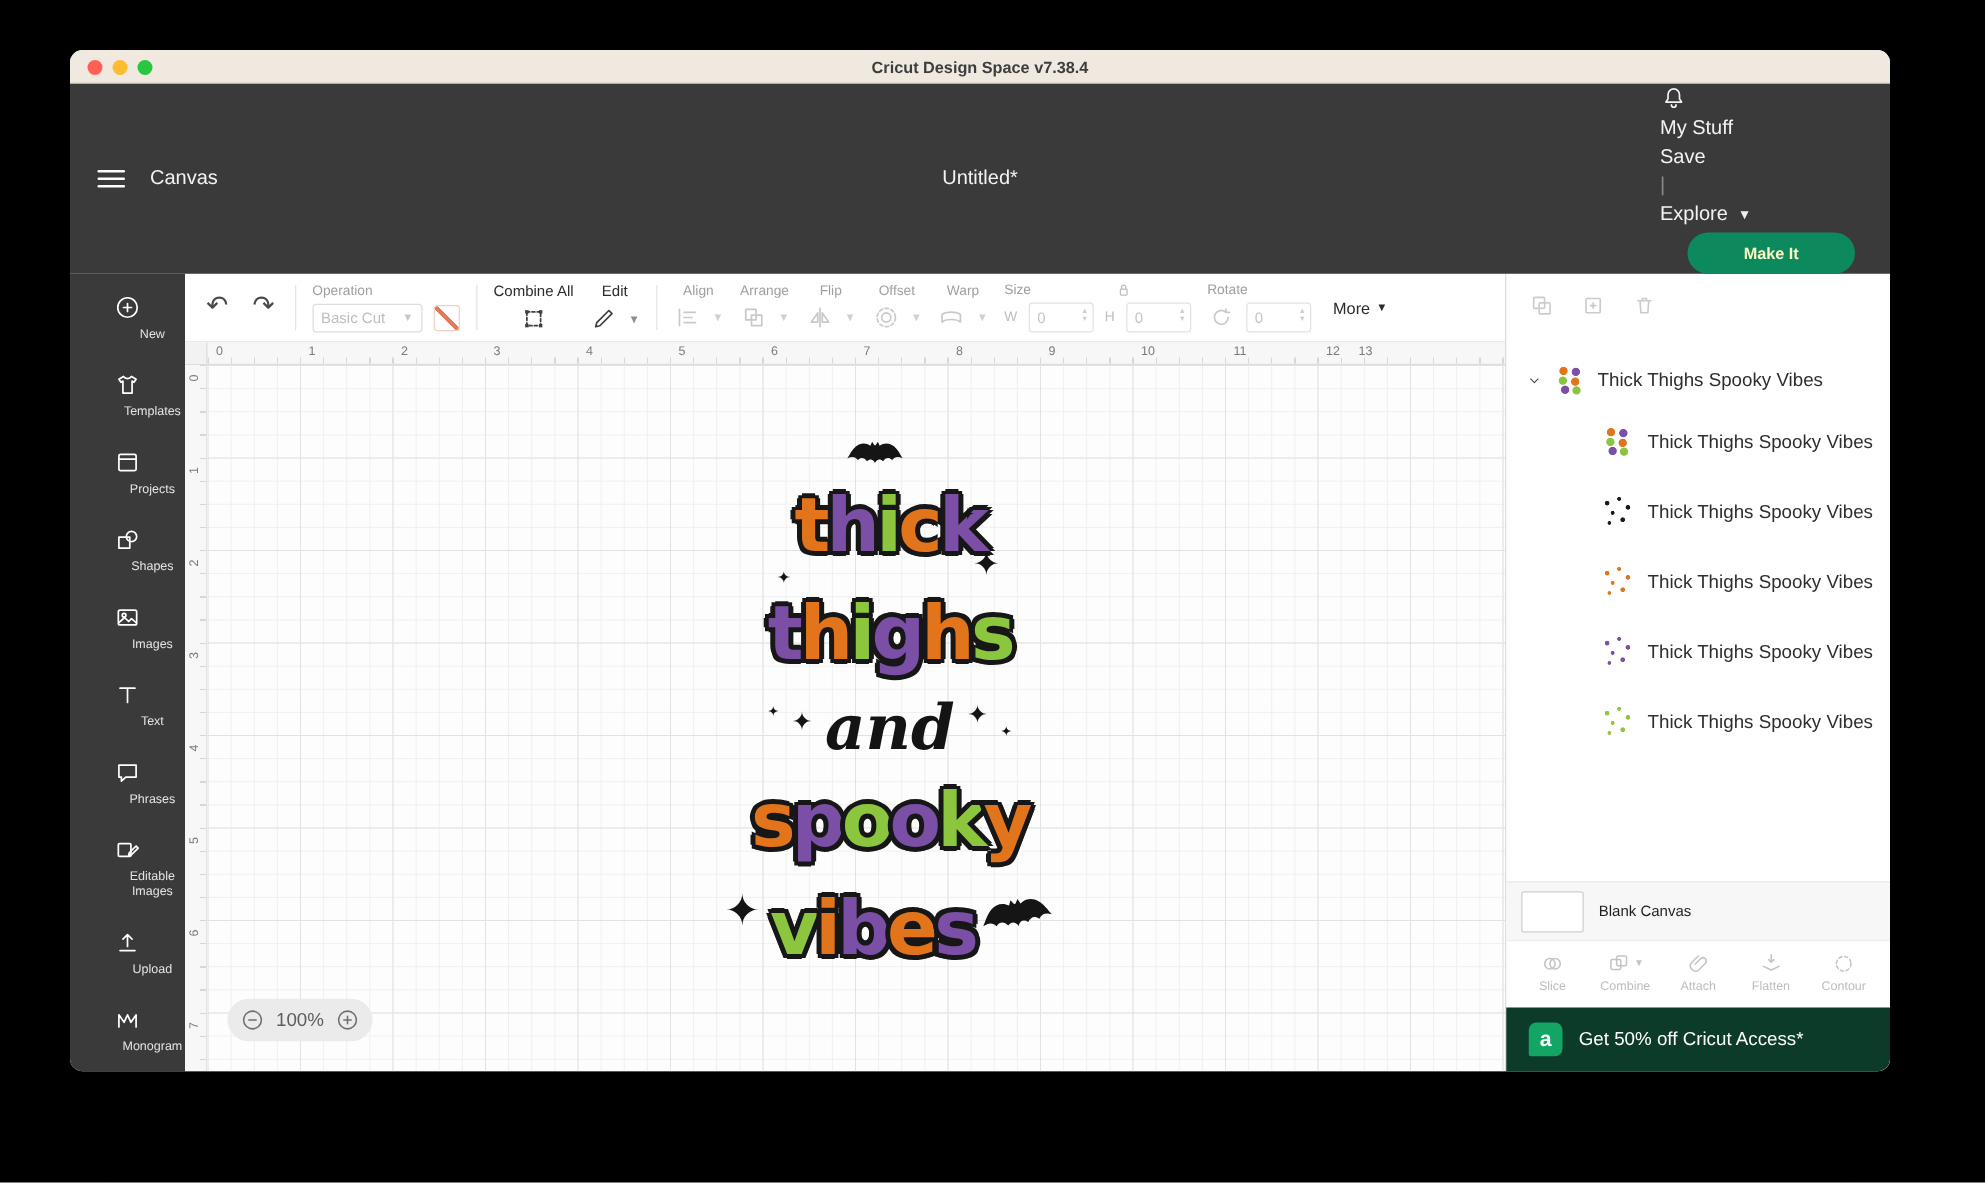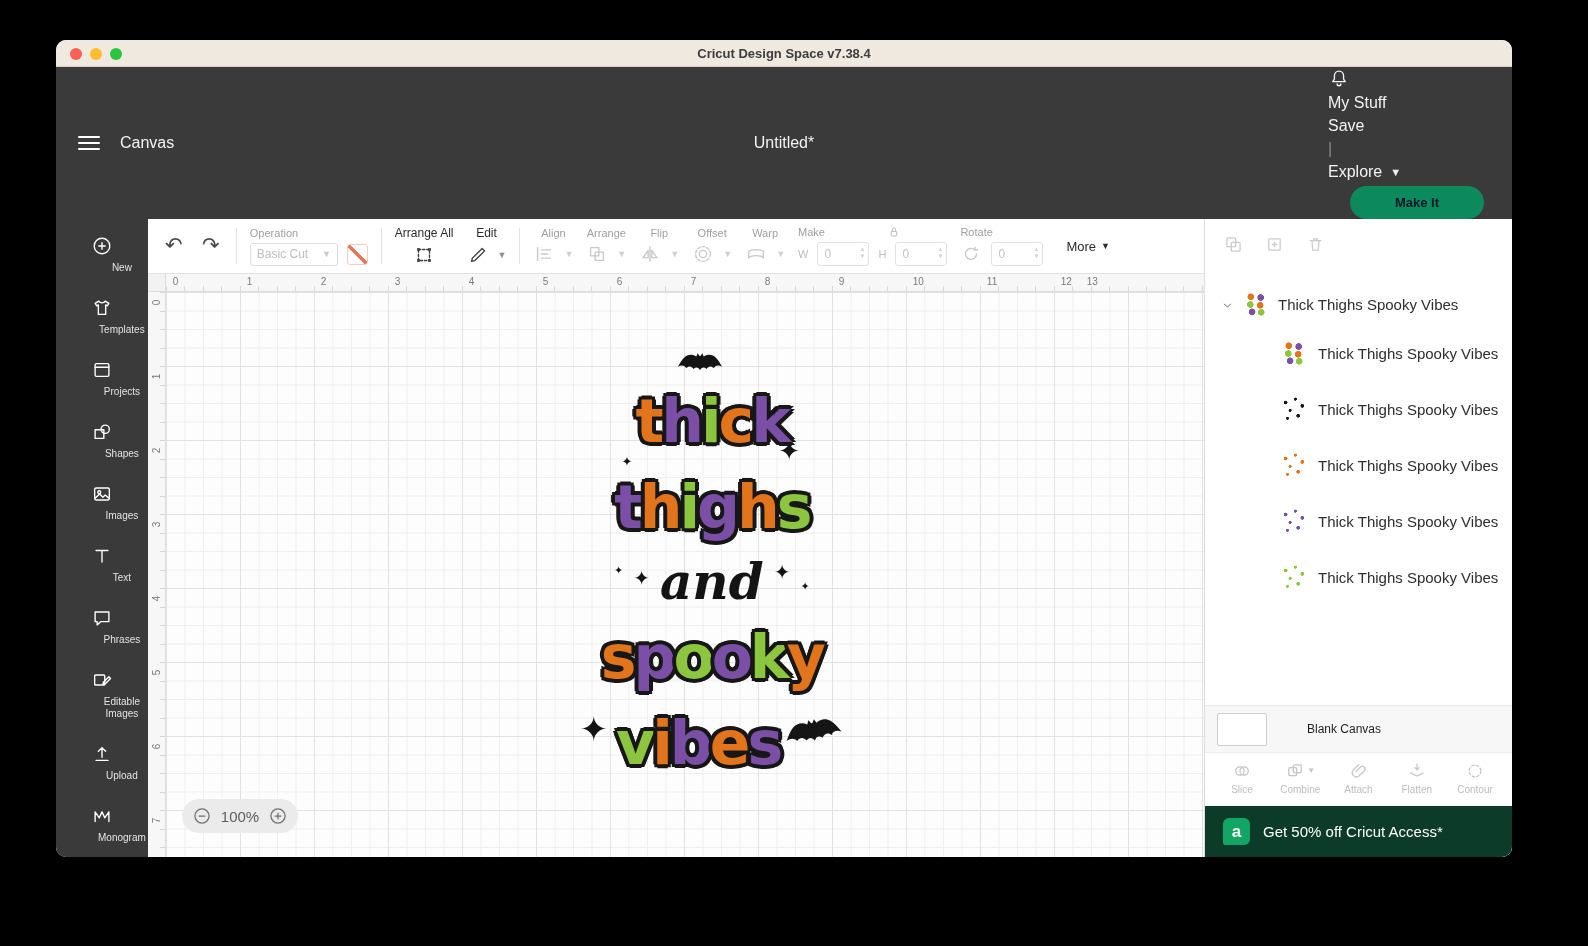--- a/index.html
+++ b/index.html
@@ -24,21 +24,21 @@
   .hamburger span { height:2px; background:#fff; border-radius:1px; }
   .canvas-label { margin-left:20px; font-size:16px; }
   .doc-title { position:absolute; left:50%; transform:translateX(-50%); font-size:16px; }
   .header-right { margin-left:auto; display:flex; gap:5px;flex-direction:column; }
   .hicon { width:22px; height:22px; color:#f2f2f2; }
   .hicon svg { width:100%; height:100%; }
   .hlink { font-size:16px; cursor:pointer; }
   .hdivider { color:#8a8a8a; font-size:16px; }
   .explore { display:flex; align-items:center; gap:8px; font-size:16px; cursor:pointer; }
   .chev-dn { font-size:11px; color:#eee; }
-  .makeit { margin-left:22px; width:134px; height:33px; border-radius:17px; background:#0c8a5e; color:#0f172a;
+  .makeit { margin-left:22px; width:134px; height:33px; border-radius:17px; background:#0c8a5e; color:#fef9c3;
     font-size:13px; font-weight:bold; display:flex; align-items:center; justify-content:center; cursor:pointer; border:none; }
 
   
   .main { flex:1; display:flex; min-height:0; }
 
   
   .sidebar { flex:0 0 74px; background:#3a3a3a; display:flex; flex-direction:column; align-items:stretch; padding-top:4px; }
   .side-item { display:flex; flex-direction:column; align-items:center; gap:5px; padding:12px 2px 11px; cursor:pointer; }
   .side-icon { width:22px; height:22px; color:#fff; }
   .side-icon svg { width:100%; height:100%; }
@@ -144,21 +144,21 @@
       radial-gradient(circle at 30% 22%, #E2751B 3px, transparent 3.6px),
       radial-gradient(circle at 68% 25%, #7A4FA5 3px, transparent 3.6px),
       radial-gradient(circle at 28% 52%, #8CC63E 3px, transparent 3.6px),
       radial-gradient(circle at 66% 55%, #E2751B 3px, transparent 3.6px),
       radial-gradient(circle at 35% 80%, #7A4FA5 3px, transparent 3.6px),
       radial-gradient(circle at 70% 82%, #8CC63E 3px, transparent 3.6px); }
   .glabel { font-size:15px; color:#2e2e2e; white-space:nowrap; }
   .layer-row { display:flex; align-items:center; gap:11px; padding:15px 10px 15px 76px; cursor:pointer; }
   .blank-row { flex:0 0 47px; background:#f7f7f7; border-top:1px solid #e8e8e8; display:flex; align-items:center; gap:12px; padding-left:12px; cursor:pointer; }
   .blank-swatch { width:50px; height:33px; background:#fff; border:1px solid #cfcfcf; border-radius:2px; }
-  .blank-label { font-size:12px; color:#1f1f1f;margin-left:28px; }
+  .blank-label { font-size:12px; color:#1f1f1f; }
   .tools-row { flex:0 0 54px; border-top:1px solid #ededed; display:flex; align-items:flex-start; justify-content:space-between; padding:7px 10px 0; }
   .tool { display:flex; flex-direction:column; align-items:center; gap:3px; width:54px; cursor:default; }
   .tool-icon-wrap { display:flex; align-items:center; gap:2px; height:21px; }
   .tool-icon { width:20px; height:20px; color:#c4c4c4; }
   .tool-icon svg { width:100%; height:100%; }
   .tool-caret { font-size:8px; color:#c4c4c4; }
   .tool-label { font-size:10px; color:#bdbdbd; }
   .banner { flex:0 0 51px; background:#0c3b2a; display:flex; align-items:center; gap:13px; padding-left:18px; cursor:pointer; }
   .banner-icon { width:27px; height:27px; border-radius:6px 6px 6px 2px; background:#12a564; color:#fff; font-weight:bold;
     font-size:17px; display:flex; align-items:center; justify-content:center; }
@@ -286,21 +286,21 @@
             <div class="op-select">
               <span>Basic Cut</span>
               <span class="op-caret">▼</span>
             </div>
             <div class="op-swatch"></div>
           </div>
         </div>
         <div class="tdivider"></div>
 
         <div class="tgroup">
-          <span class="tlabel on">Arrange All</span>
+          <span class="tlabel on">Combine All</span>
           <span class="ticon"><svg viewBox="0 0 24 24" fill="none" stroke="currentColor" stroke-width="1.5" stroke-linecap="round" stroke-linejoin="round">
                 <rect x="6" y="6" width="12" height="12" stroke-dasharray="2.5 2"></rect>
                 <rect x="4.5" y="4.5" width="3" height="3" fill="currentColor" stroke="none"></rect>
                 <rect x="16.5" y="4.5" width="3" height="3" fill="currentColor" stroke="none"></rect>
                 <rect x="4.5" y="16.5" width="3" height="3" fill="currentColor" stroke="none"></rect>
                 <rect x="16.5" y="16.5" width="3" height="3" fill="currentColor" stroke="none"></rect>
               </svg></span>
         </div>
 
         <div class="tgroup">
@@ -360,21 +360,21 @@
           <span class="tlabel">Warp</span>
           <div class="trow">
             <span class="ticon dis"><svg viewBox="0 0 24 24" fill="none" stroke="currentColor" stroke-width="1.5" stroke-linecap="round" stroke-linejoin="round">
                   <path d="M4 9.5C7 6.5 17 6.5 20 9.5M4 16c3-3 13-3 16 0M4 9.5V16M20 9.5V16"></path>
                 </svg></span>
             <span class="caret-sm dis">▼</span>
           </div>
         </div>
 
         <div class="tgroup left size-group">
-          <span class="tlabel">Make</span>
+          <span class="tlabel">Size</span>
           <span class="size-lock"><svg viewBox="0 0 24 24" fill="none" stroke="currentColor" stroke-width="1.5" stroke-linecap="round" stroke-linejoin="round">
                 <rect x="8" y="11" width="8" height="7" rx="1"></rect>
                 <path d="M9.5 11V8.5a2.5 2.5 0 0 1 5 0V11"></path>
               </svg></span>
           <div class="trow">
             <span class="wh-label">W</span>
             <span class="inp-wrap">
               <input class="inp" readonly="" value="0" style="">
               <span class="stepper">
                   <span>▲</span>

